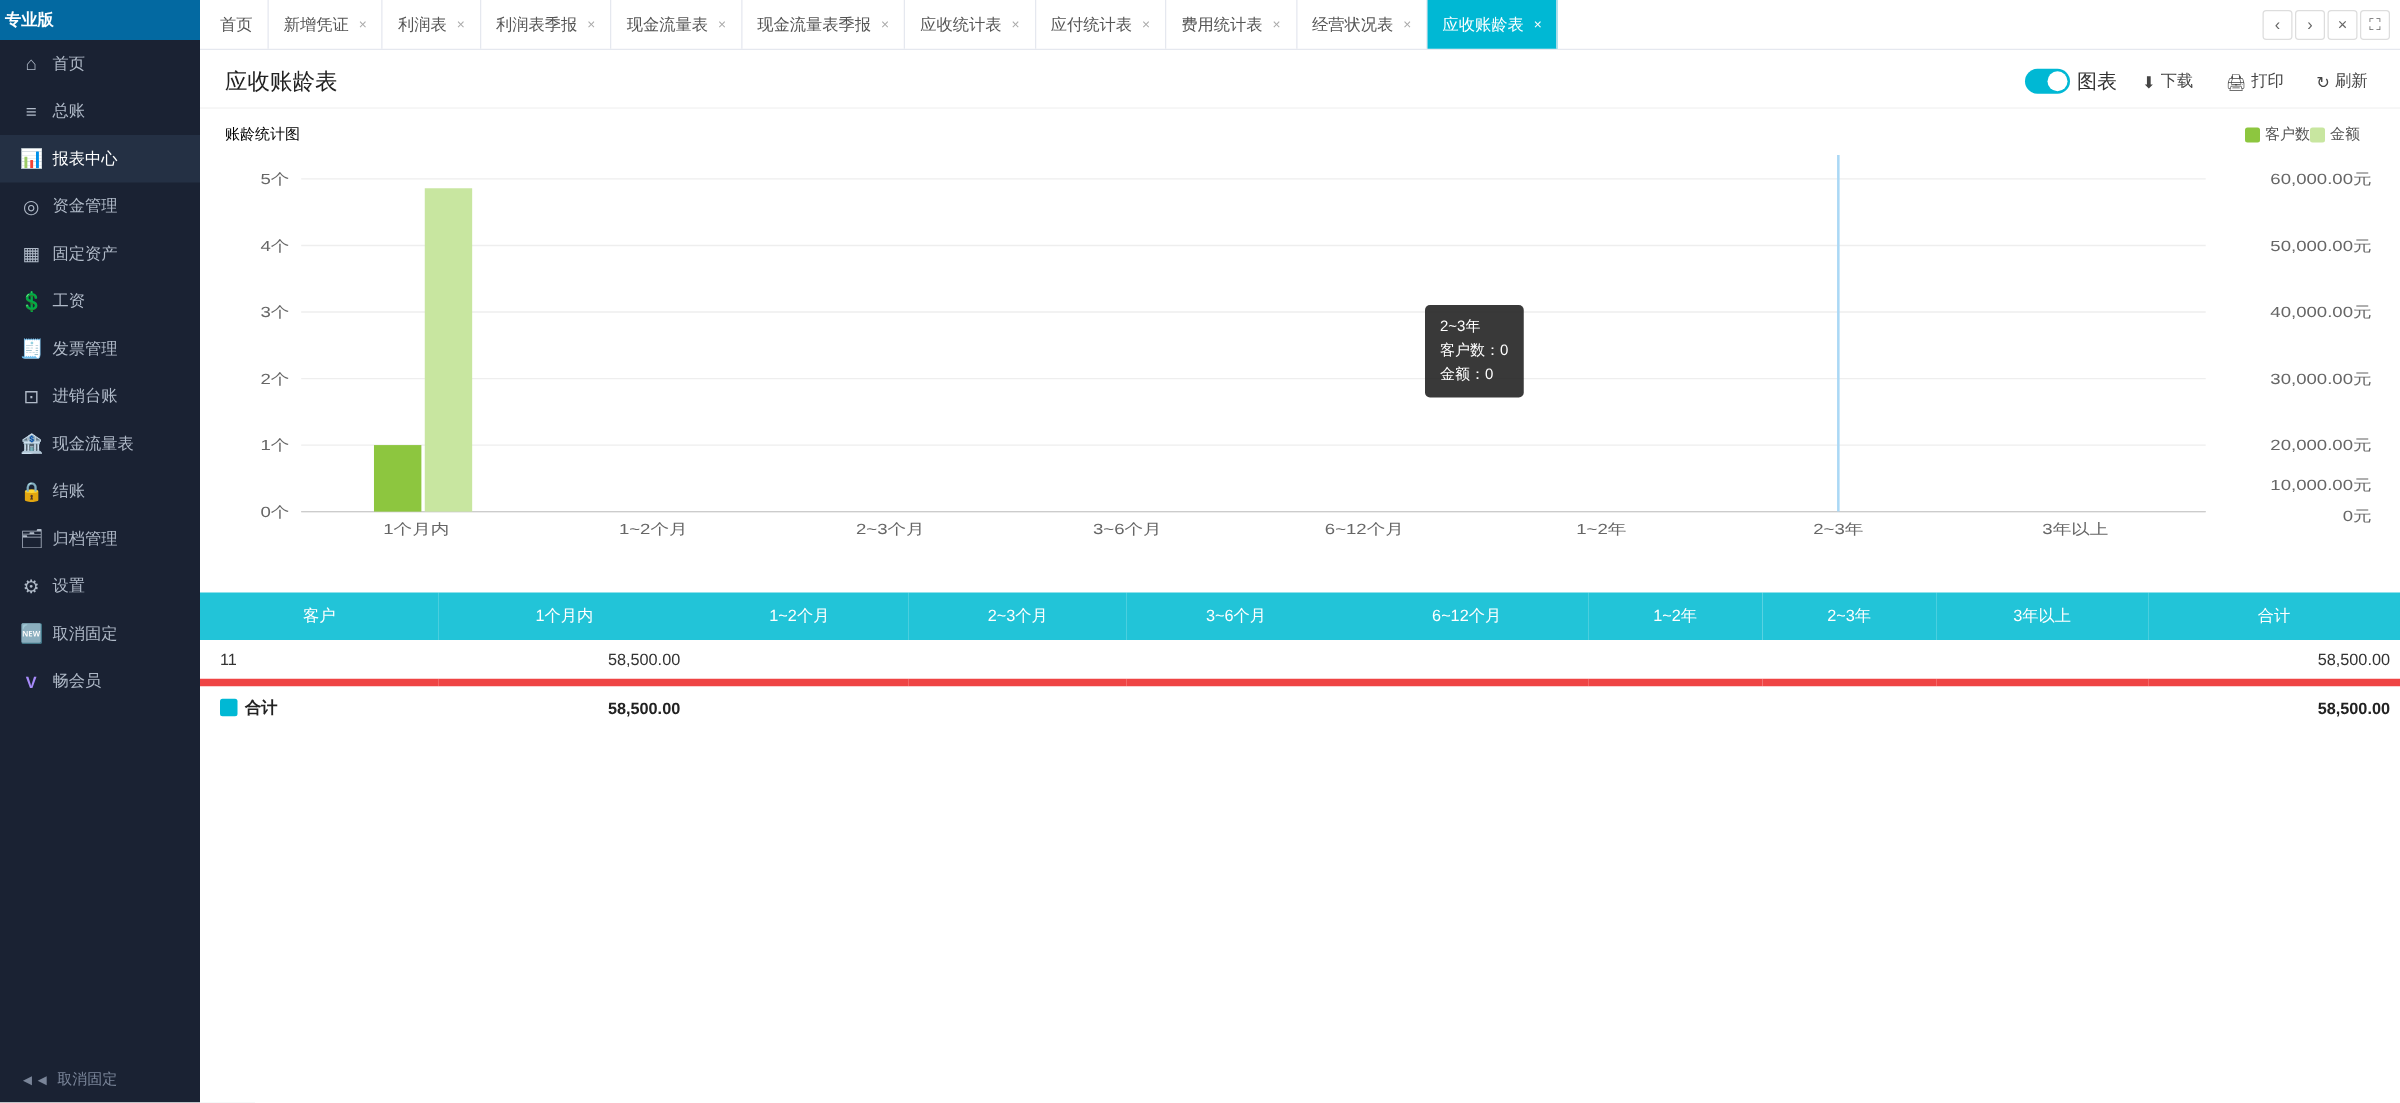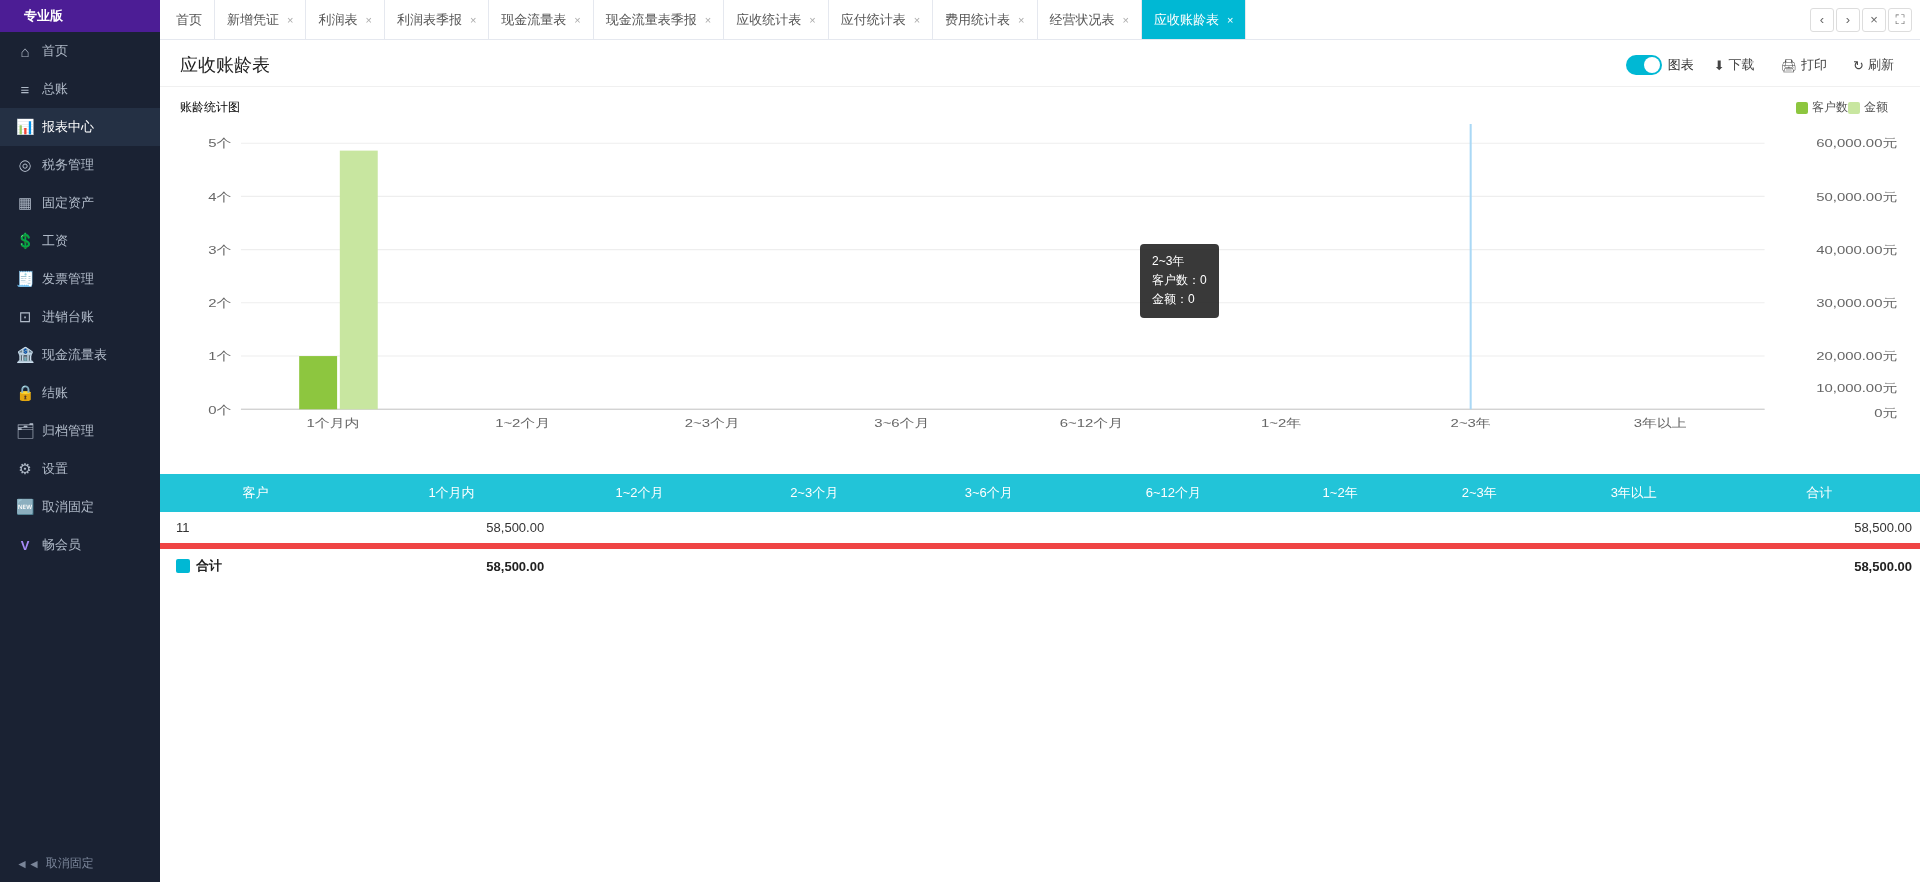--- a/index.html
+++ b/index.html
@@ -9,22 +9,22 @@
     .sidebar {
       width: 160px;
       min-width: 160px;
       background: #1a2233;
       color: #c8d0dc;
       display: flex;
       flex-direction: column;
       height: 100%;
     }
     .sidebar-logo {
-      background: #4c1d95;
-      padding: 6px 24px;
+      background: #0369a1;
+      padding: 6px 4px;
       font-size: 13px;
       font-weight: bold;
       color: #fff;
       height: 32px;
       display: flex;
       align-items: center;
     }
     .sidebar-item {
       display: flex;
       align-items: center;
@@ -125,21 +125,21 @@
     }
     .header-actions {
       display: flex;
       align-items: center;
       gap: 14px;
     }
     .toggle-switch {
       display: flex;
       align-items: center;
       gap: 6px;
-      font-size: 13px;
+      font-size: 16px;
       color: #333;
     }
     .toggle-track {
       width: 36px; height: 20px;
       background: #00b8d4;
       border-radius: 10px;
       position: relative;
       cursor: pointer;
     }
     .toggle-thumb {
@@ -271,21 +271,21 @@
   <div class="sidebar-item">
     <span class="icon">≡</span>
     <span>总账</span>
   </div>
   <div class="sidebar-item active">
     <span class="icon">📊</span>
     <span>报表中心</span>
   </div>
   <div class="sidebar-item">
     <span class="icon">◎</span>
-    <span>税务管理</span>
+    <span>资金管理</span>
   </div>
   <div class="sidebar-item">
     <span class="icon">▦</span>
     <span>固定资产</span>
   </div>
   <div class="sidebar-item">
     <span class="icon">💲</span>
     <span>工资</span>
   </div>
   <div class="sidebar-item">

